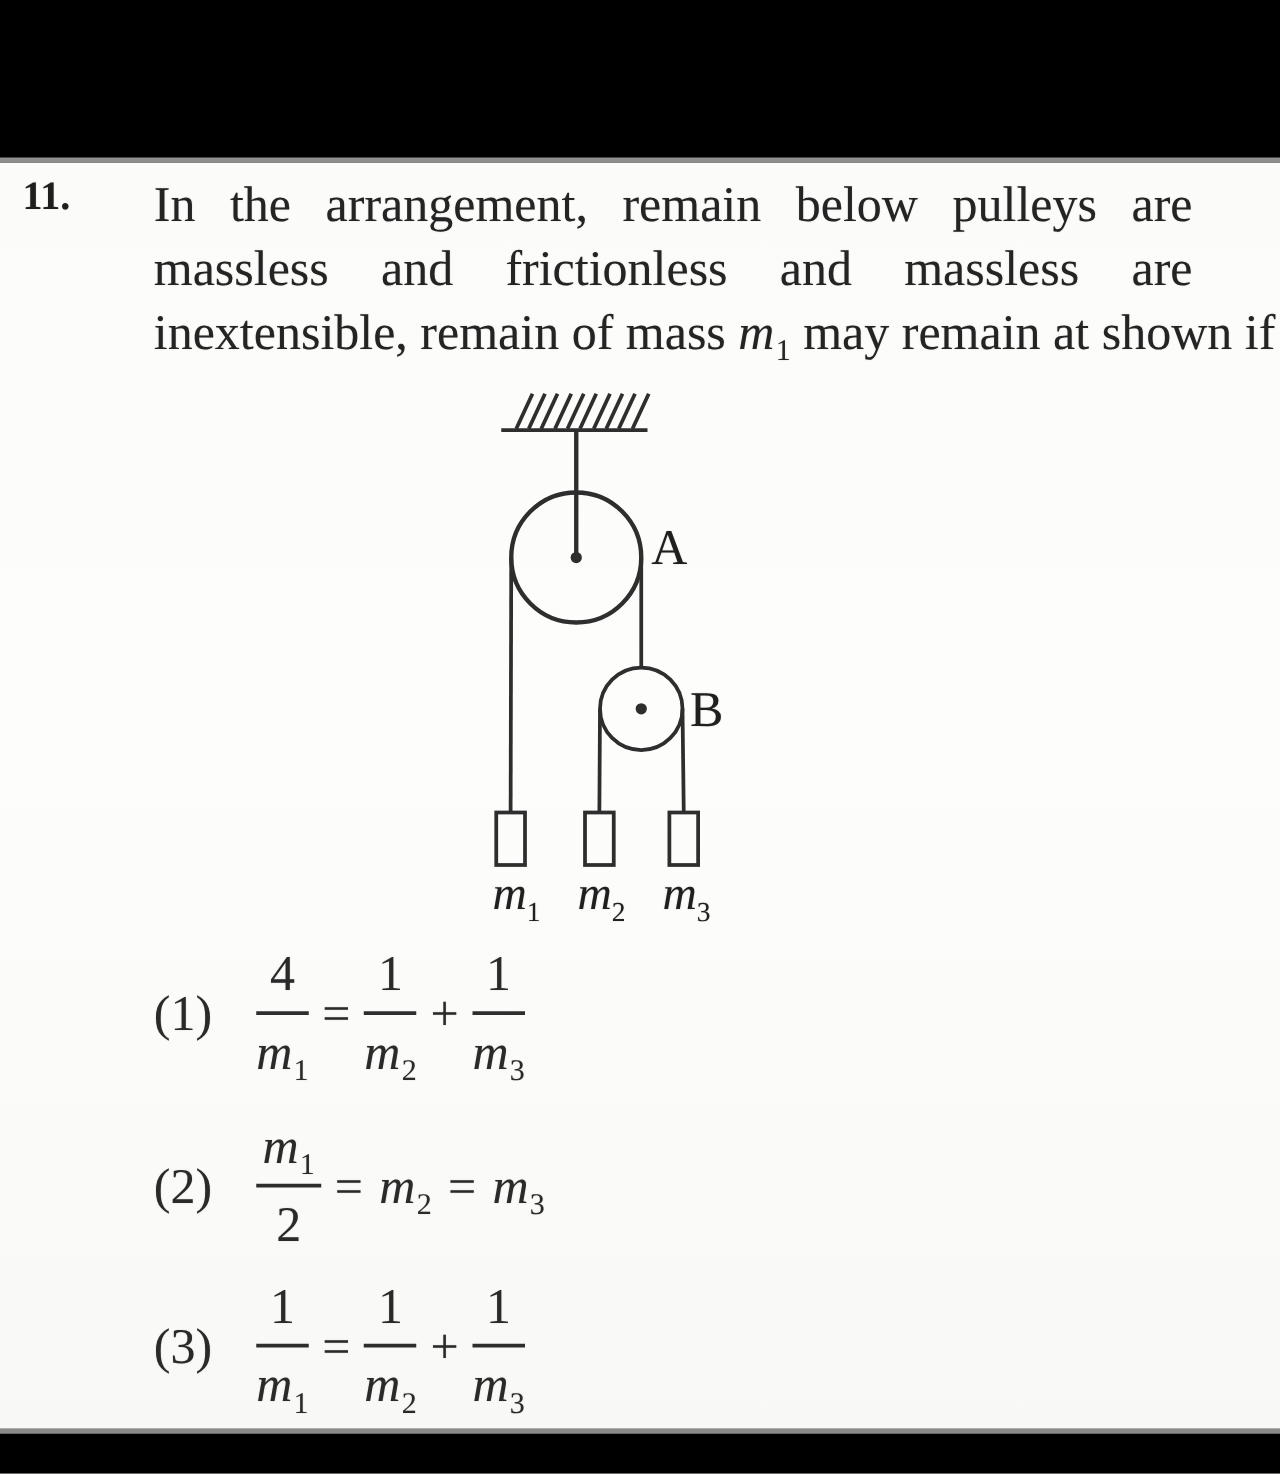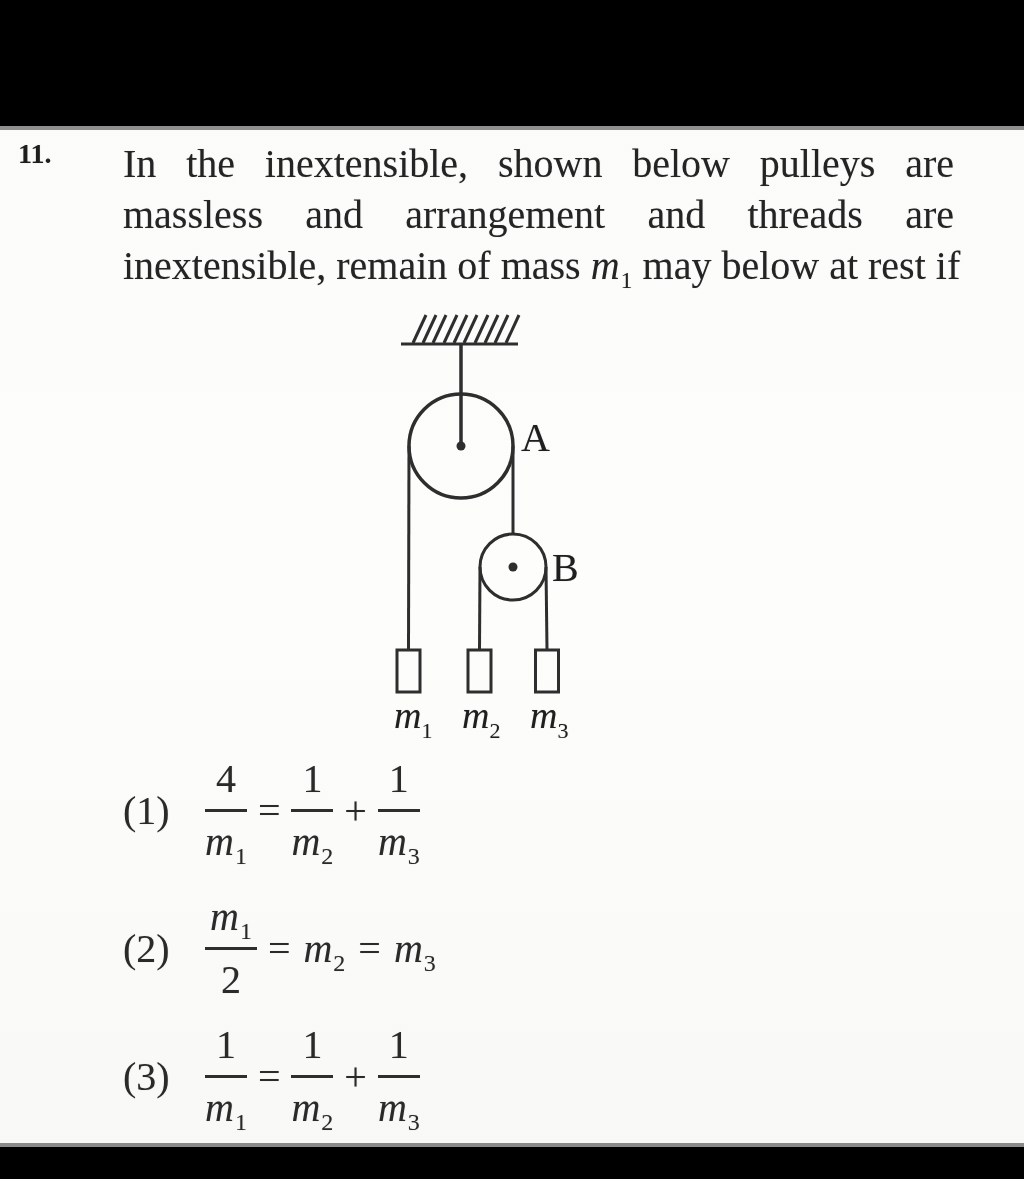--- a/index.html
+++ b/index.html
@@ -16,21 +16,21 @@
     position:absolute; left:0; top:0; width:1024px; height:130px;
     background:#000; border-bottom:4px solid #8f8f8f;
   }
   .bar-bottom {
     position:absolute; left:0; top:1143px; width:1024px; height:36px;
     background:#000; border-top:4px solid #8a8a8a;
   }
 
   .q-number {
     position:absolute; left:18px; top:138px;
-    font-size:28px; font-weight:bold; color:#1e1e1e;
+    font-size:32px; font-weight:bold; color:#1e1e1e;
     text-shadow:0 0 1px rgba(0,0,0,0.25);
     font-family:Liberation Serif, serif;
   }
   .q-text {
     position:absolute; left:123px; top:138px; width:831px;
     font-size:40px; line-height:51px; color:#242424;
     text-shadow:0 0 1px rgba(0,0,0,0.25);
   }
   .q-line-justified { text-align:justify; text-align-last:justify; height:51px; }
   .q-line-last { text-align:left; height:51px; white-space:nowrap; }
@@ -79,23 +79,23 @@
 </style>
 </head>
 <body>
 
 <div class="page">
 
   <div class="bar-top"></div>
 
   <div class="q-number">11.</div>
   <div class="q-text">
-    <div class="q-line-justified">In the inextensible, shown below pulleys are</div>
-    <div class="q-line-justified">massless and arrangement and threads are</div>
-    <div class="q-line-last"><span>inextensible, remain of mass </span><span class="var-i">m</span><sub class="small">1</sub><span> may below at rest if</span></div>
+    <div class="q-line-justified">In the arrangement, remain below pulleys are</div>
+    <div class="q-line-justified">massless and frictionless and massless are</div>
+    <div class="q-line-last"><span>inextensible, remain of mass </span><span class="var-i">m</span><sub class="small">1</sub><span> may remain at shown if</span></div>
   </div>
 
   <div class="diagram">
     <svg width="230" height="430" viewBox="0 0 230 430">
       <g stroke="#2e2e2e" stroke-width="3" fill="none">
 
         <g stroke-width="3">
           <line x1="43" y1="38" x2="56" y2="10"></line>
           <line x1="53" y1="38" x2="66" y2="10"></line>
           <line x1="63" y1="38" x2="76" y2="10"></line>

